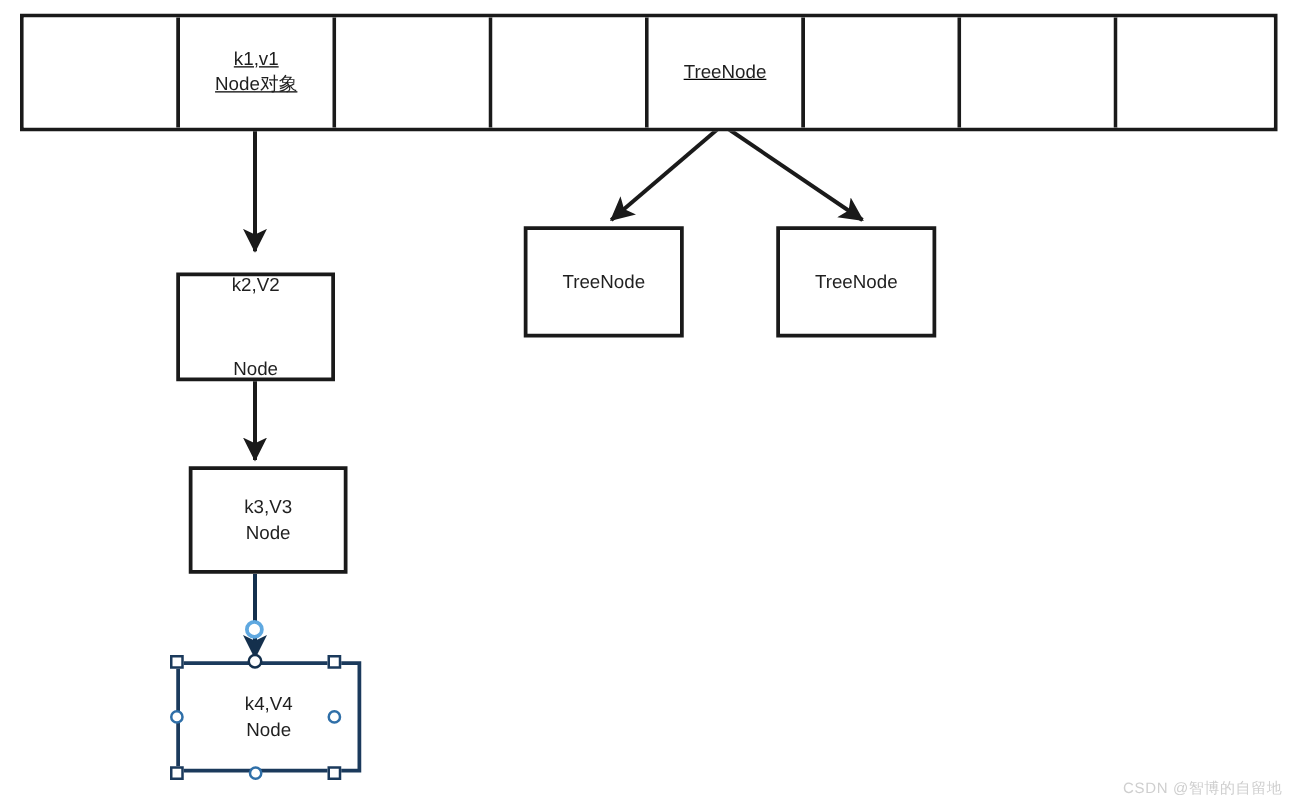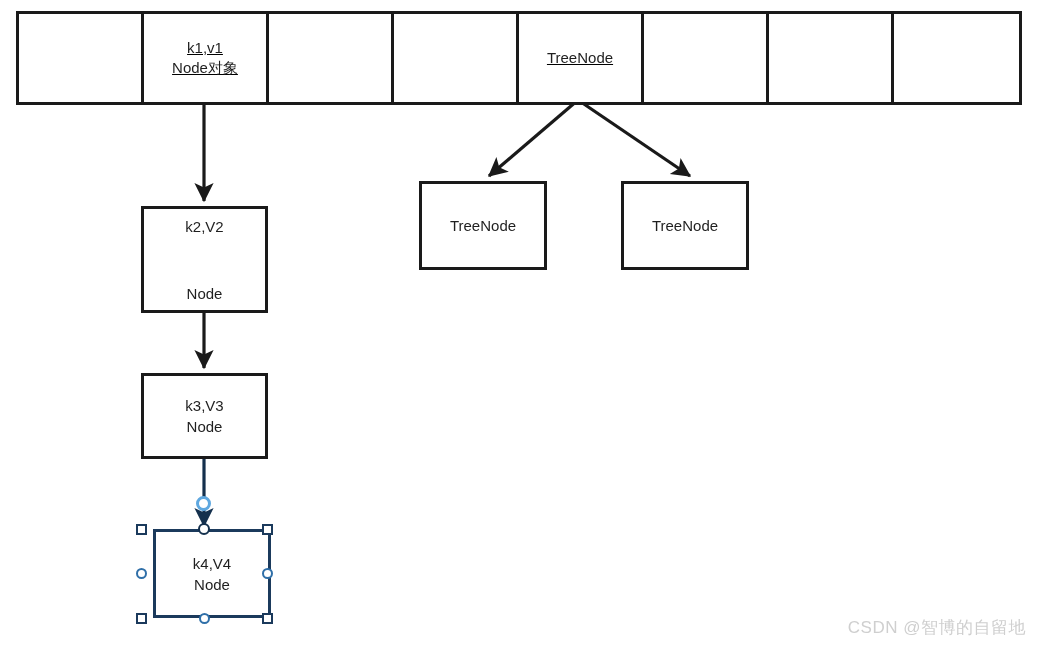--- a/index.html
+++ b/index.html
@@ -107,21 +107,21 @@
     width: 1042px;
     height: 649px;
     pointer-events: none;
   }
 
   
   .watermark {
     position: absolute;
     right: 16px;
     bottom: 10px;
-    font-size: 17px;
+    font-size: 12px;
     color: #cfcfcf;
     letter-spacing: 0.5px;
     white-space: nowrap;
   }
 </style>
 </head>
 <body>
 
 <div id="canvas">
 
@@ -174,31 +174,31 @@
     <div class="array-cell">
       <span class="line"></span>
       <span class="line"></span>
     </div>
     <div class="array-cell">
       <span class="line"></span>
       <span class="line"></span>
     </div>
   </div>
 
-  <div class="node-box" style="left:141px; top:206px; width:127px; height:107px;gap:46px;">
+  <div class="node-box" style="left:141px; top:218px; width:127px; height:87px;gap:46px;">
     <span class="line">k2,V2</span>
     <span class="line">Node</span>
   </div>
 
-  <div class="node-box" style="left:141px; top:373px; width:127px; height:86px;">
+  <div class="node-box" style="left:151px; top:373px; width:127px; height:86px;">
     <span class="line">k3,V3</span>
     <span class="line">Node</span>
   </div>
 
-  <div class="node-box selected" style="left:153px; top:529px; width:118px; height:89px;">
+  <div class="node-box selected" style="left:141px; top:529px; width:148px; height:89px;">
     <span class="line">k4,V4</span>
     <span class="line">Node</span>
   </div>
 
   <div class="sel-handle endpoint" style="left:196px; top:496px;"></div>
   <div class="sel-handle terminal" style="left:198px; top:523px;"></div>
 
   <div class="sel-handle square" style="left:136px; top:524px;"></div>
   <div class="sel-handle square" style="left:262px; top:524px;"></div>
   <div class="sel-handle square" style="left:136px; top:613px;"></div>

